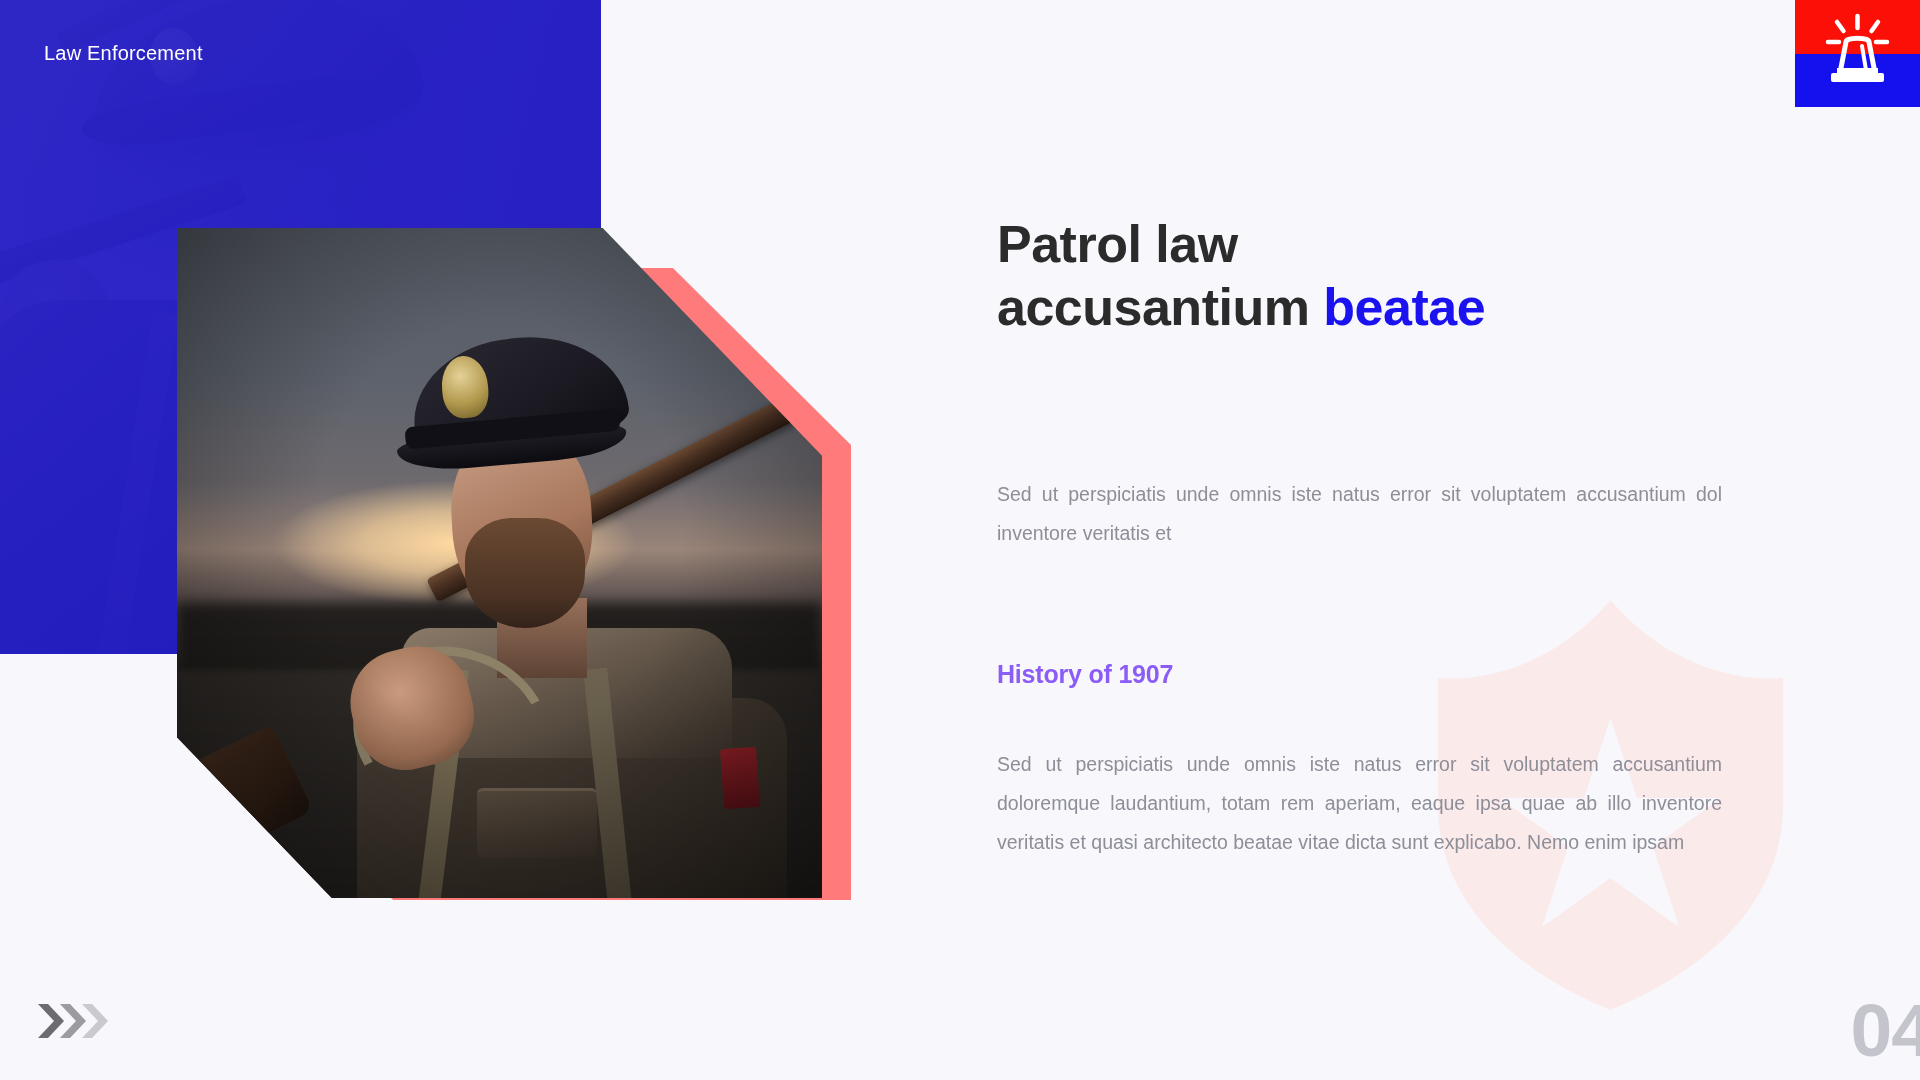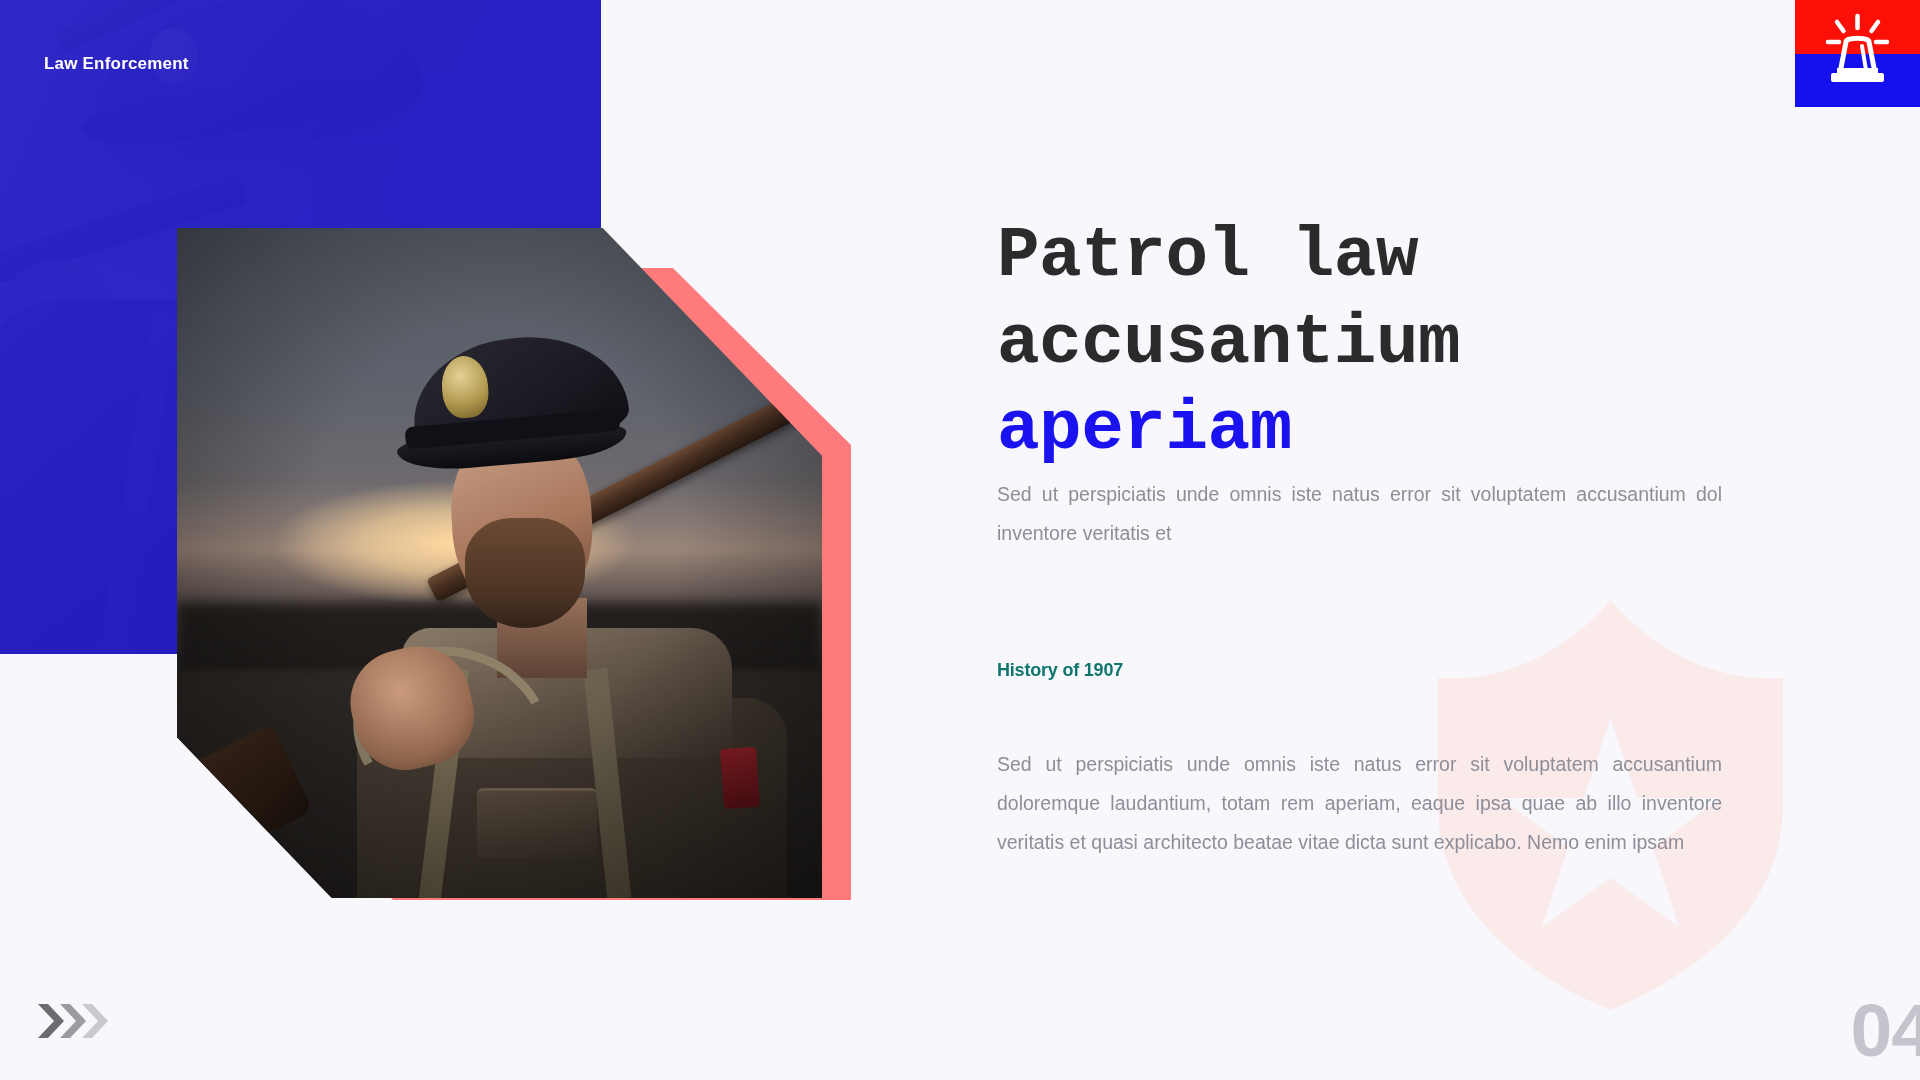--- a/index.html
+++ b/index.html
@@ -109,25 +109,25 @@
     background:linear-gradient(135deg, rgba(52,45,200,.88) 0%, rgba(36,29,190,.90) 45%, rgba(26,20,175,.92) 100%);
     mix-blend-mode:normal;
   }
   .blue-tint2 {
     position:absolute; inset:0;
     background:rgba(40,33,205,.55);
   }
 
   .eyebrow {
     position:absolute;
-    left:44px; top:54px;
+    left:44px; top:42px;
     z-index:6;
     color:#ffffff;
-    font-size:17px;
-    font-weight:bold;
+    font-size:20px;
+    font-weight:normal;
     letter-spacing:.2px;
   }
 
   
   .coral-shape {
     position:absolute;
     left:215px; top:268px;
     width:636px; height:632px;
     background:#ff7b7b;
     z-index:3;
@@ -288,45 +288,44 @@
     position:absolute;
     left:997px; top:0;
     width:760px; height:1080px;
     z-index:5;
   }
 
   .headline {
     position:absolute;
     left:0; top:213px;
     width:770px;
-    font-size:71px;
+    font-size:52px;
     line-height:1.22;
     font-weight:bold;
     color:#2b2b2b;
     letter-spacing:-.5px;
-    font-family:Liberation Mono, monospace;
   }
   .headline .accent { color:#1a12ef; }
 
   .para1 {
     position:absolute;
     left:0; top:475px;
     width:725px;
     font-size:19.5px;
     line-height:2.0;
     color:#8e8e99;
     text-align:justify;
   }
 
   .subheading {
     position:absolute;
     left:0; top:660px;
-    font-size:18px;
+    font-size:25px;
     font-weight:bold;
-    color:#0f766e;
+    color:#8b5cf6;
     letter-spacing:-.2px;
   }
 
   .para2 {
     position:absolute;
     left:0; top:745px;
     width:725px;
     font-size:19.5px;
     line-height:2.0;
     color:#8e8e99;
@@ -420,21 +419,21 @@
       <div class="ph-hat-band"></div>
       <div class="ph-badge"></div>
       <div class="ph-sling"></div>
       <div class="ph-hand"></div>
       <div class="ph-vignette"></div>
     </div>
   </div>
 
   <div class="content">
 
-    <h1 class="headline"><span>Patrol law</span><br><span>accusantium </span><span class="accent">aperiam</span></h1>
+    <h1 class="headline"><span>Patrol law</span><br><span>accusantium </span><span class="accent">beatae</span></h1>
 
     <p class="para1">Sed ut perspiciatis unde omnis iste natus error sit voluptatem accusantium dol inventore veritatis et</p>
 
     <h2 class="subheading">History of 1907</h2>
 
     <p class="para2">Sed ut perspiciatis unde omnis iste natus error sit voluptatem accusantium doloremque laudantium, totam rem aperiam, eaque ipsa quae ab illo inventore veritatis et quasi architecto beatae vitae dicta sunt explicabo. Nemo enim ipsam</p>
 
   </div>
 
   <div class="siren-badge">

